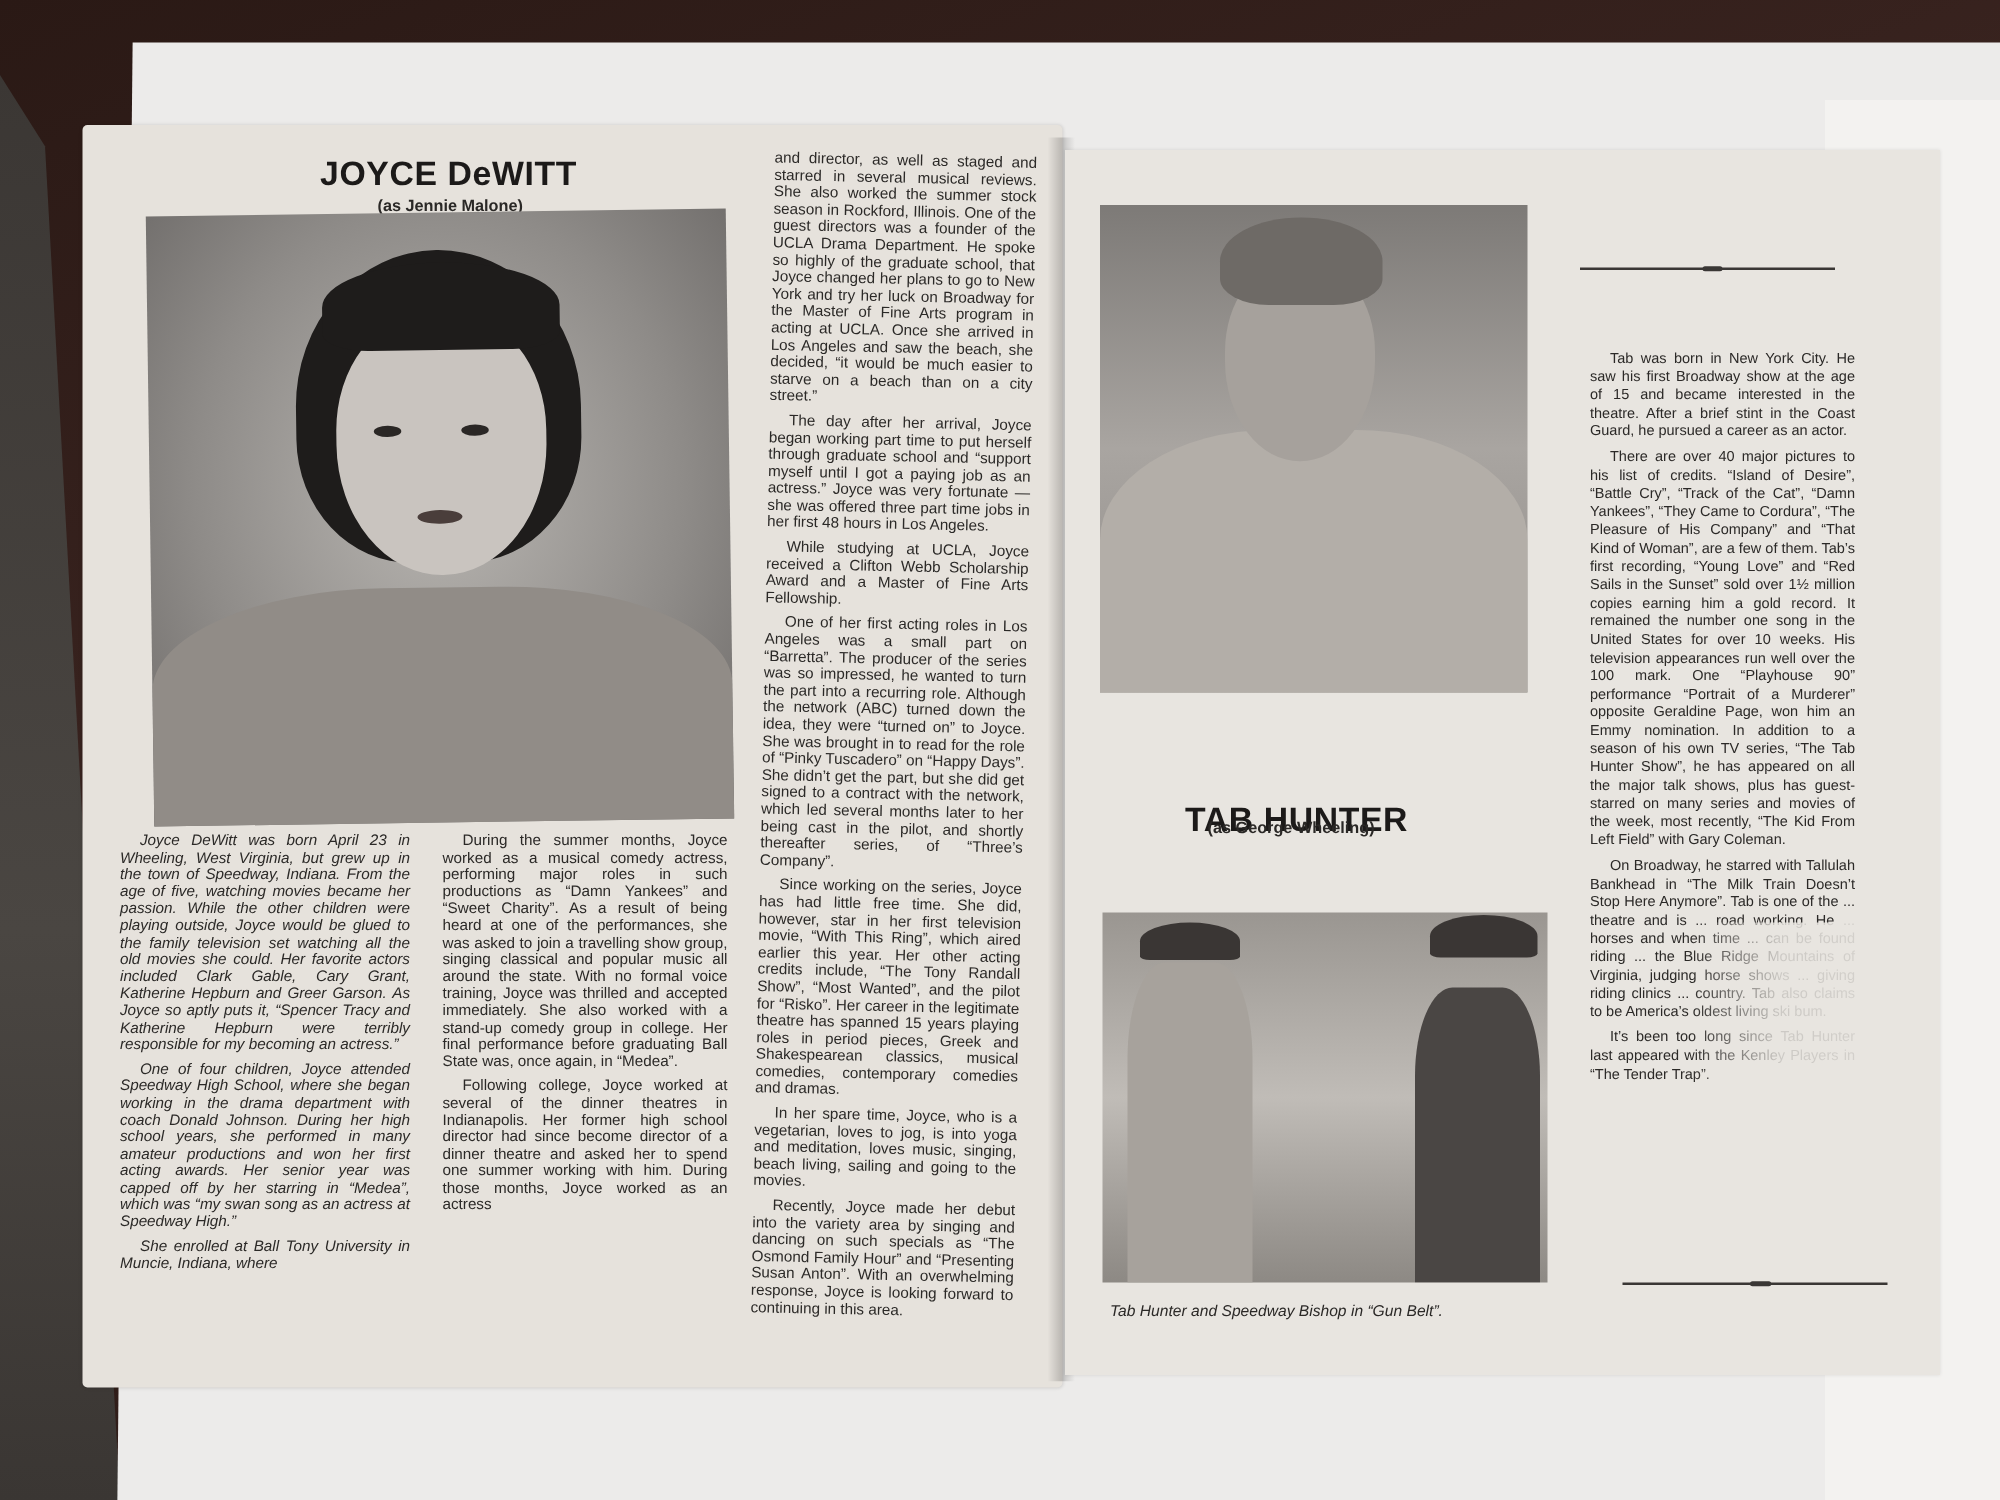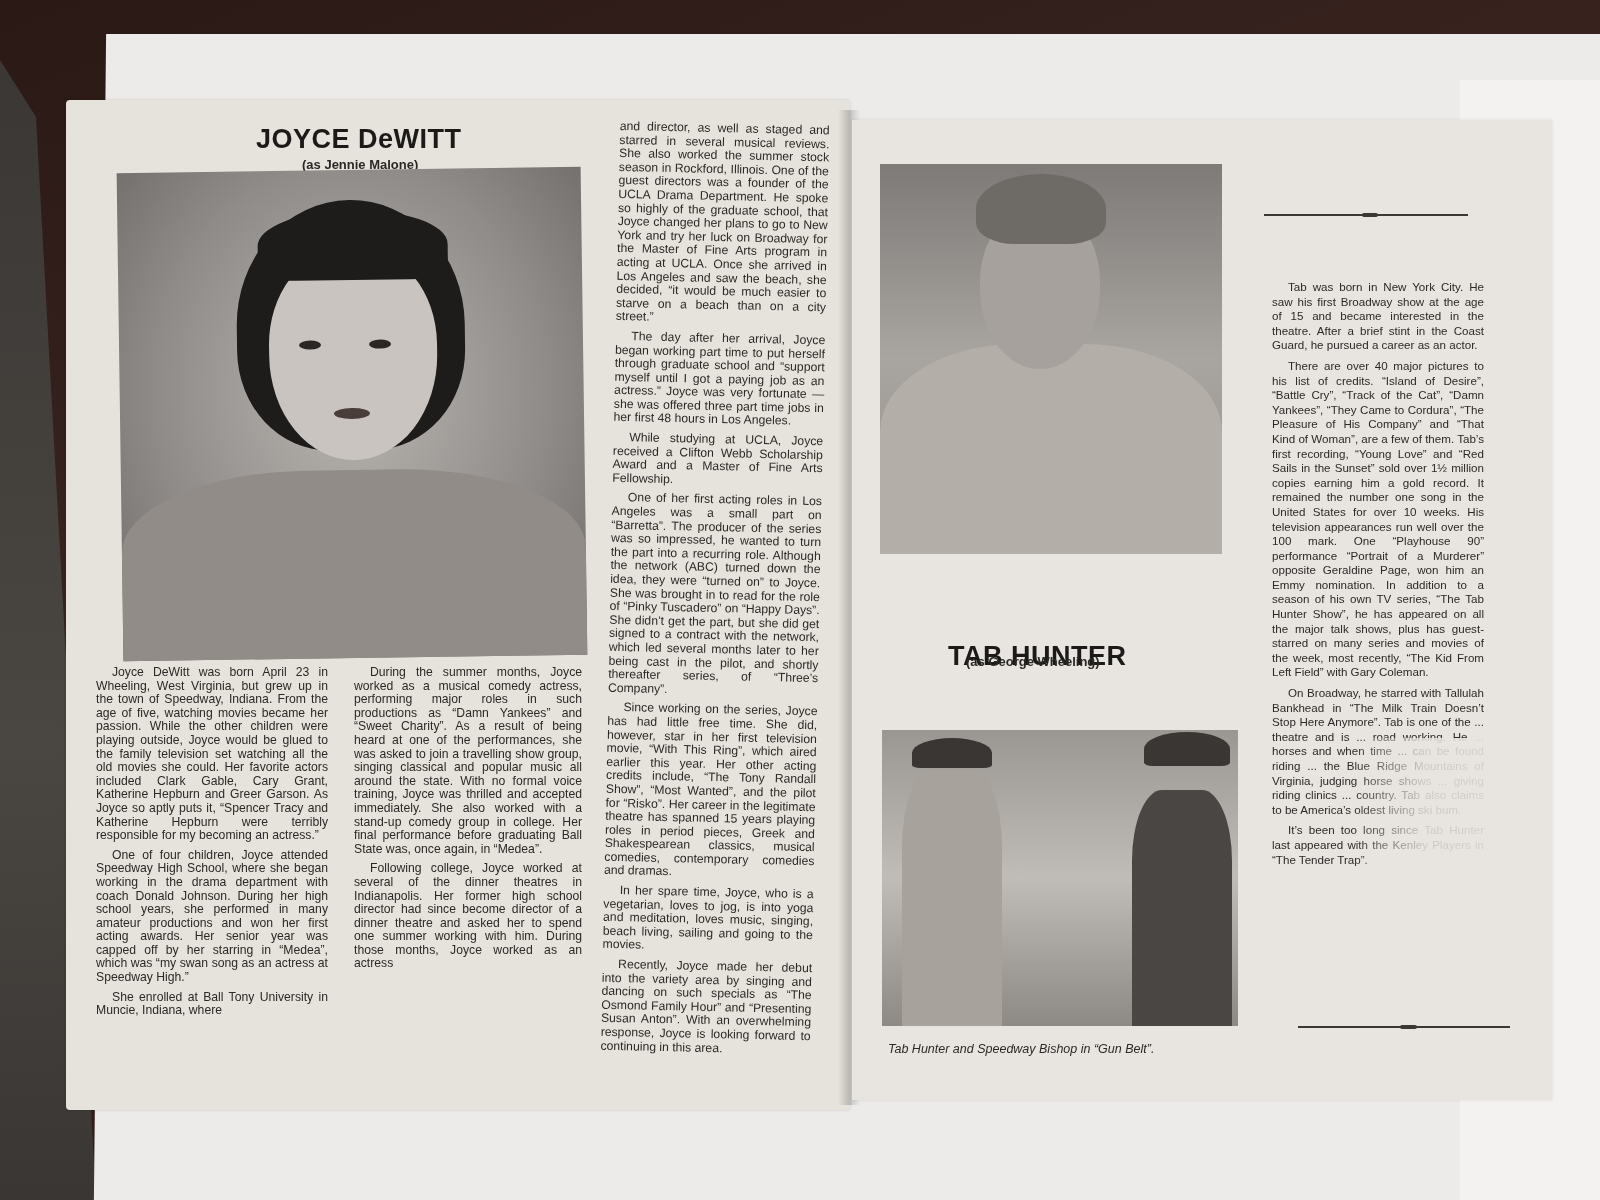--- a/index.html
+++ b/index.html
@@ -85,21 +85,21 @@
   <div class="photo" style="left:54px; top:70px; width:464px; height:488px; transform:rotate(-0.8deg);">
     <div class="shirt" style="left:0; top:300px; width:464px; height:200px; background:#918c87;"></div>
     <div class="hair" style="left:118px; top:30px; width:228px; height:250px;"></div>
     <div class="face" style="left:150px; top:80px; width:168px; height:210px;"></div>
     <div class="hair" style="left:140px; top:40px; width:190px; height:70px; border-radius:50% 50% 20% 20%;"></div>
     <div class="eye" style="left:180px; top:170px;"></div>
     <div class="eye" style="left:250px; top:170px;"></div>
     <div class="lip" style="left:214px; top:238px;"></div>
   </div>
 
-  <div class="col" style="left:30px; top:566px; width:232px;">
+  <div class="col" style="left:30px; top:566px; width:232px;font-style:italic;">
     <p>Joyce DeWitt was born April 23 in Wheeling, West Virginia, but grew up in the town of Speedway, Indiana. From the age of five, watching movies became her passion. While the other children were playing outside, Joyce would be glued to the family television set watching all the old movies she could. Her favorite actors included Clark Gable, Cary Grant, Katherine Hepburn and Greer Garson. As Joyce so aptly puts it, “Spencer Tracy and Katherine Hepburn were terribly responsible for my becoming an actress.”</p>
     <p>One of four children, Joyce attended Speedway High School, where she began working in the drama department with coach Donald Johnson. During her high school years, she performed in many amateur productions and won her first acting awards. Her senior year was capped off by her starring in “Medea”, which was “my swan song as an actress at Speedway High.”</p>
     <p>She enrolled at Ball Tony University in Muncie, Indiana, where</p>
   </div>
 
   <div class="col" style="left:288px; top:566px; width:228px;">
     <p>During the summer months, Joyce worked as a musical comedy actress, performing major roles in such productions as “Damn Yankees” and “Sweet Charity”. As a result of being heard at one of the performances, she was asked to join a travelling show group, singing classical and popular music all around the state. With no formal voice training, Joyce was thrilled and accepted immediately. She also worked with a stand-up comedy group in college. Her final performance before graduating Ball State was, once again, in “Medea”.</p>
     <p>Following college, Joyce worked at several of the dinner theatres in Indianapolis. Her former high school director had since become director of a dinner theatre and asked her to spend one summer working with him. During those months, Joyce worked as an actress</p>
   </div>
 

